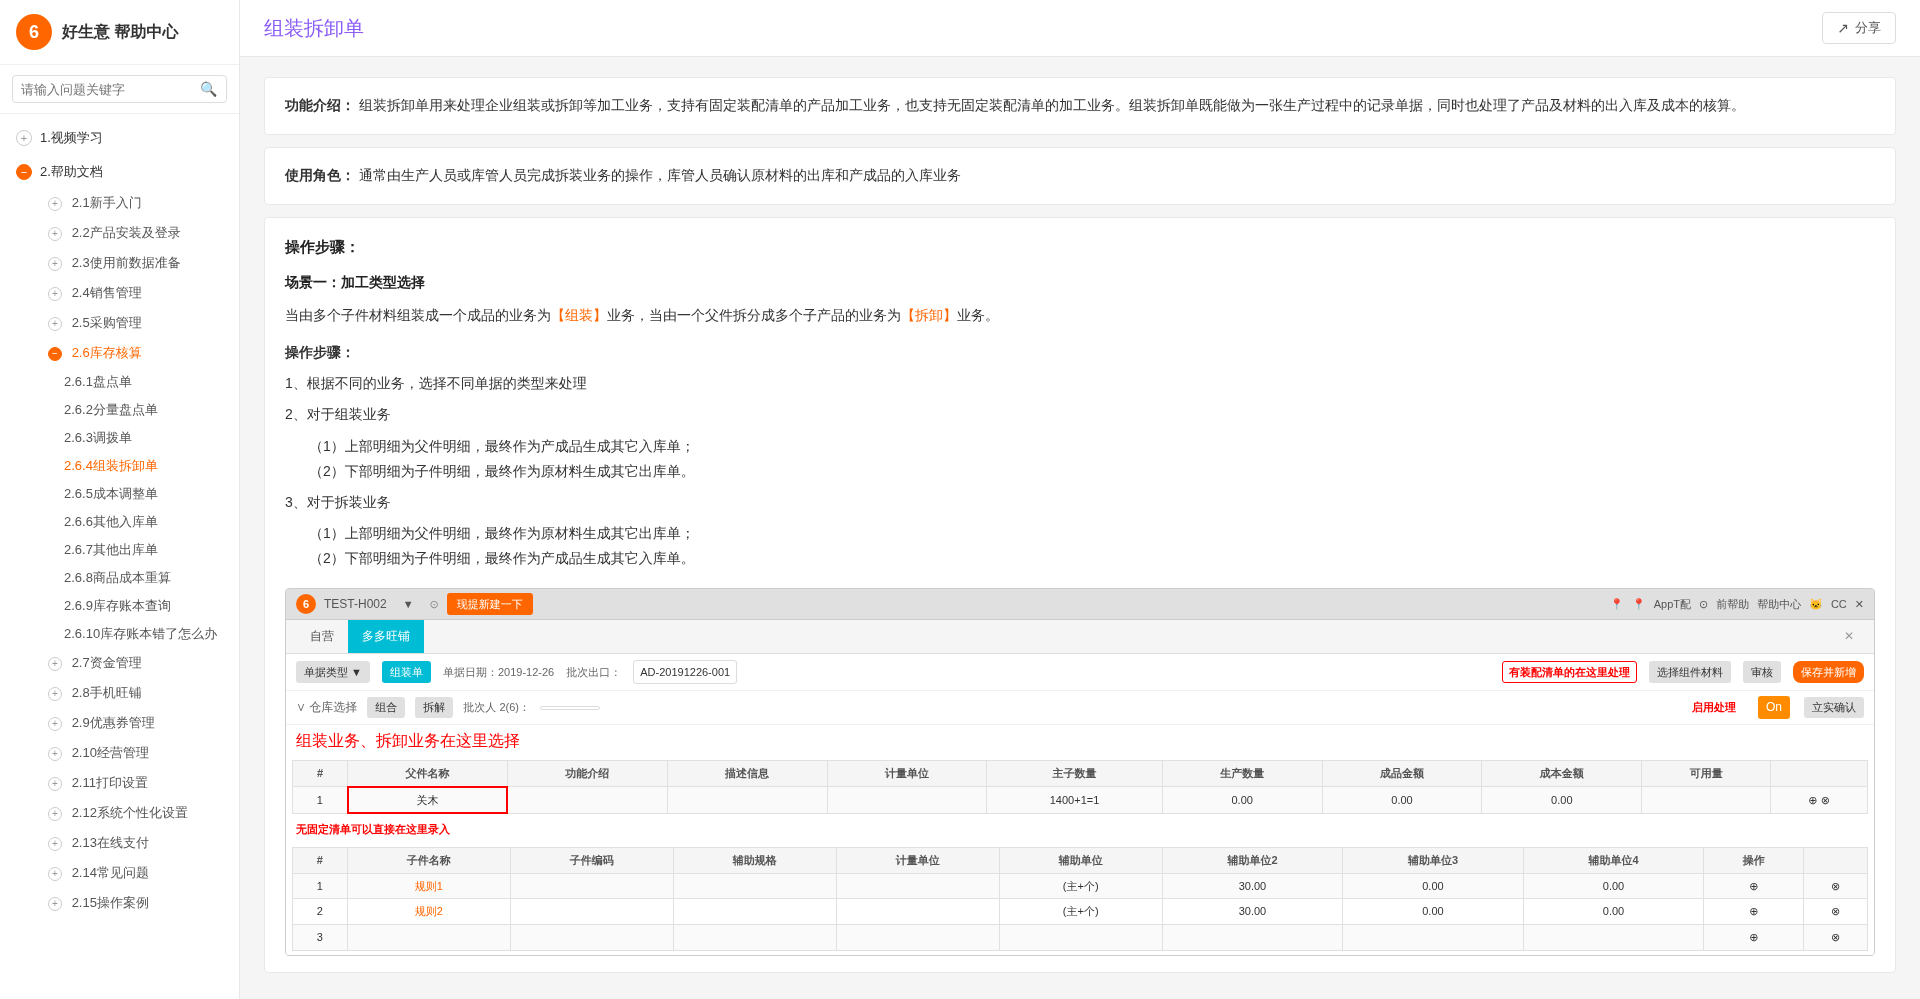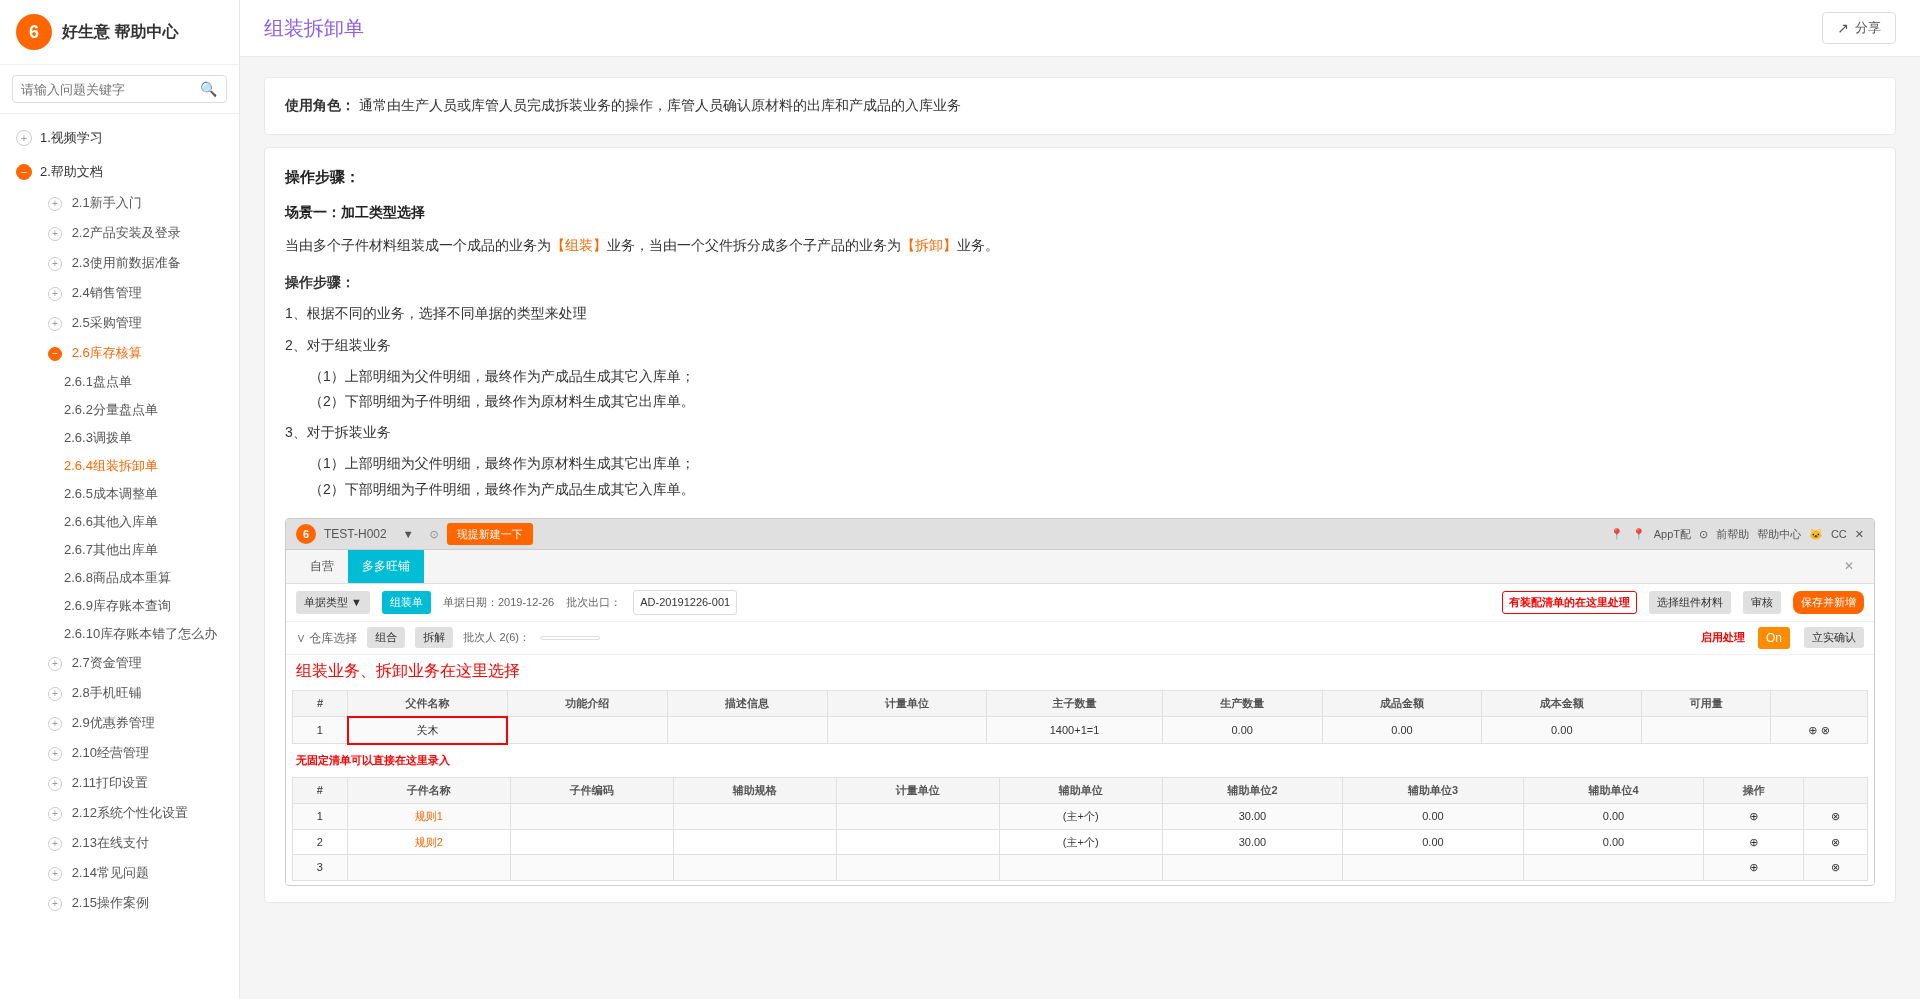--- a/index.html
+++ b/index.html
@@ -342,20 +342,24 @@
 <div id="main">
   <div id="topbar">
     <h1 id="page-title">组装拆卸单</h1>
     <button id="share-btn">
       <span style="font-size:14px;">↗</span>
       <span>分享</span>
     </button>
   </div>
   <div id="content-area">
 
+    <div class="content-card">
+      <span class="bold">功能介绍：</span>
+      <span>组装拆卸单用来处理企业组装或拆卸等加工业务，支持有固定装配清单的产品加工业务，也支持无固定装配清单的加工业务。组装拆卸单既能做为一张生产过程中的记录单据，同时也处理了产品及材料的出入库及成本的核算。</span>
+    </div>
 
     <div class="content-card">
       <span class="bold">使用角色：</span>
       <span>通常由生产人员或库管人员完成拆装业务的操作，库管人员确认原材料的出库和产成品的入库业务</span>
     </div>
 
 
     <div class="content-card">
       <div class="section-title">操作步骤：</div>
       <div class="scenario-title">场景一：加工类型选择</div>
@@ -420,21 +424,21 @@
           </div>
 
           <div style="display:flex;align-items:center;padding:5px 10px;gap:10px;font-size:12px;background:#fff;border-bottom:1px solid #f0f0f0;">
             <span style="color:#666;">∨ 仓库选择</span>
             <span style="background:#e0e0e0;padding:1px 8px;border-radius:3px;font-size:11px;">组合</span>
             <span style="background:#e0e0e0;padding:1px 8px;border-radius:3px;font-size:11px;">拆解</span>
             <span style="font-size:11px;color:#666;">批次人 2(6)：</span>
             <span style="border:1px solid #ddd;padding:1px 6px;border-radius:3px;font-size:11px;background:#fff;min-width:60px;display:inline-block;"></span>
             <span style="flex:1;"></span>
 
-            <span style="color:red;font-size:11px;font-weight:bold;margin-right:3px;">启用处理</span>
+            <span style="color:red;font-size:11px;font-weight:bold;margin-right:12px;">启用处理</span>
             <span class="on-badge">On</span>
             <span style="background:#e0e0e0;padding:1px 8px;border-radius:3px;font-size:11px;margin-left:4px;">立实确认</span>
           </div>
 
           <div style="padding:2px 10px;font-size:16px;color:red;font-weight:normal;">组装业务、拆卸业务在这里选择</div>
 
           <div style="overflow-x:auto;padding:4px 6px;">
             <table class="ss-table">
               <thead>
                 <tr>

